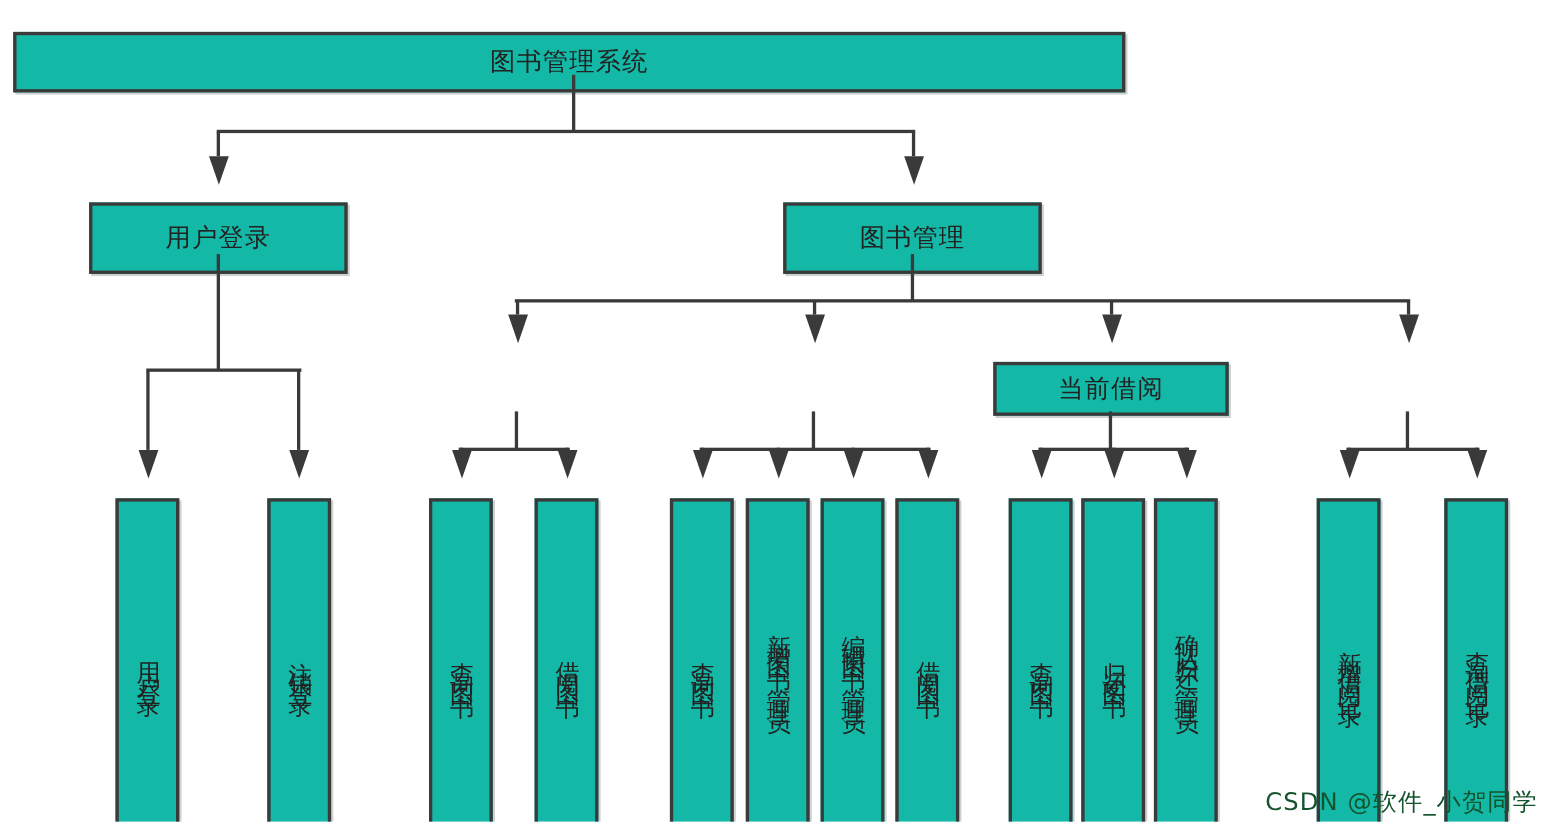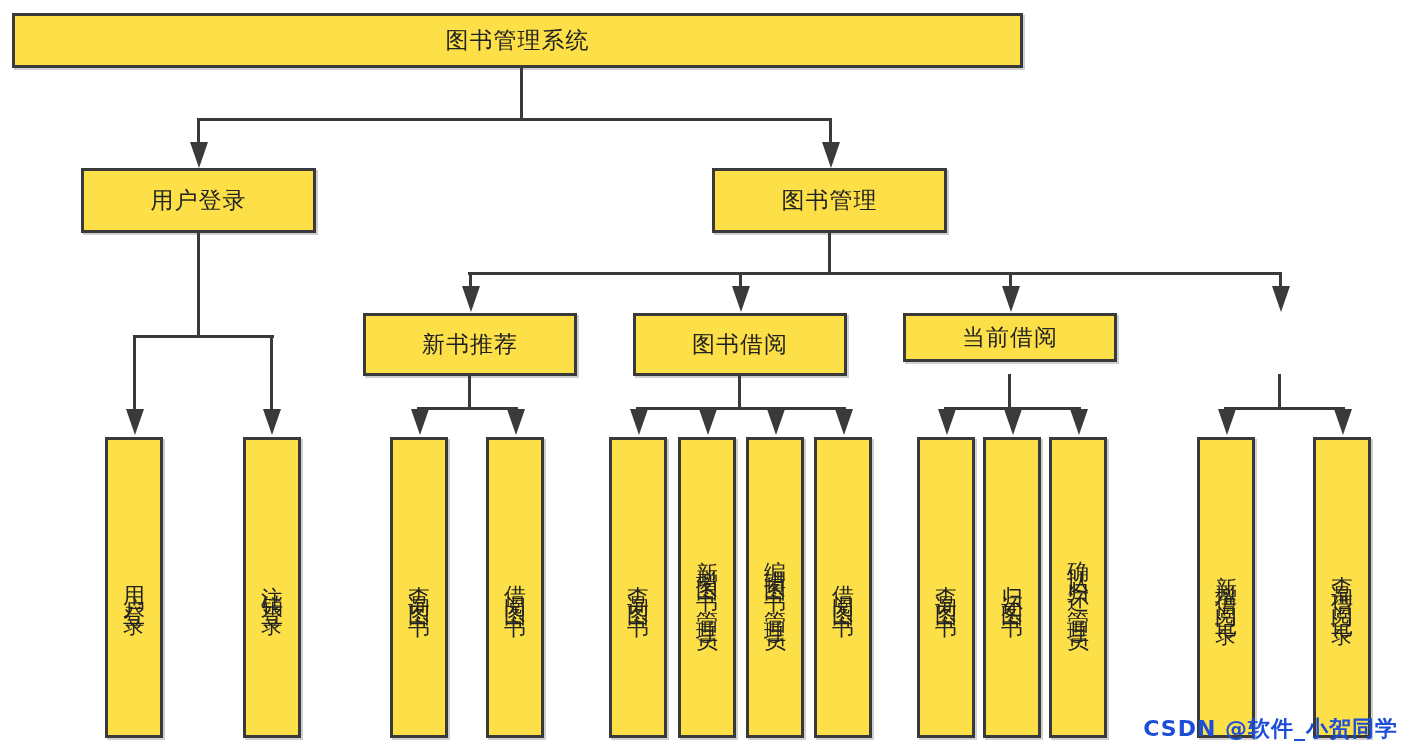--- a/index.html
+++ b/index.html
@@ -9,25 +9,26 @@
     height: 747px;
     background: #ffffff;
     font-family: "DejaVu Sans", sans-serif;
     color: #222222;
     overflow: hidden;
   }
   .box {
     position: absolute;
     box-sizing: border-box;
     border: 3px solid #3a3a3a;
-    background: #fde047;
+    background: #14b8a6;
     box-shadow: 2px 2px 0 rgba(120,120,120,0.35);
     display: flex;
     align-items: center;
     justify-content: center;
+    margin-top: 16px;
   }
   .hbox-label {
     font-size: 23px;
     letter-spacing: 1px;
     white-space: nowrap;
   }
   .vbox { width: 58px; height: 301px; top: 437px; }
   .vtext {
     writing-mode: vertical-rl;
     text-orientation: mixed;
@@ -49,24 +50,23 @@
     width: 0; height: 0;
     border-left: 9px solid transparent;
     border-right: 9px solid transparent;
     border-top: 26px solid #3a3a3a;
   }
   .watermark {
     position: absolute;
     right: 7px;
     bottom: 3px;
     font-size: 22px;
-    color: #1d4ed8;
+    color: #14532d;
     letter-spacing: 1px;
     white-space: nowrap;
-    font-weight: bold;
   }
 </style>
 </head>
 <body>
 
 <div id="stage">
 
   <div class="box" style="left:12px; top:13px; width:1011px; height:55px;">
     <span class="hbox-label">图书管理系统</span>
   </div>
@@ -88,26 +88,20 @@
   <div class="arrow" style="left:133px; top:337px; height:72px;"></div>
   <div class="arrow" style="left:270px; top:337px; height:72px;"></div>
 
   <div class="vline" style="left:828px; top:231px; height:43px;"></div>
   <div class="hline" style="left:468px; top:272px; width:814px;"></div>
   <div class="arrow" style="left:469px; top:274px; height:12px;"></div>
   <div class="arrow" style="left:739px; top:274px; height:12px;"></div>
   <div class="arrow" style="left:1009px; top:274px; height:12px;"></div>
   <div class="arrow" style="left:1279px; top:274px; height:12px;"></div>
 
-  <div class="box" style="left:363px; top:313px; width:214px; height:63px;">
-    <span class="hbox-label">新书推荐</span>
-  </div>
-  <div class="box" style="left:633px; top:313px; width:214px; height:63px;">
-    <span class="hbox-label">图书借阅</span>
-  </div>
   <div class="box" style="left:903px; top:313px; width:214px; height:49px;">
     <span class="hbox-label">当前借阅</span>
   </div>
 
   <div class="vline" style="left:468px; top:374px; height:35px;"></div>
   <div class="hline" style="left:417px; top:407px; width:101px;"></div>
   <div class="arrow" style="left:418px; top:407px; height:2px;"></div>
   <div class="arrow" style="left:514px; top:407px; height:2px;"></div>
 
   <div class="vline" style="left:738px; top:374px; height:35px;"></div>

